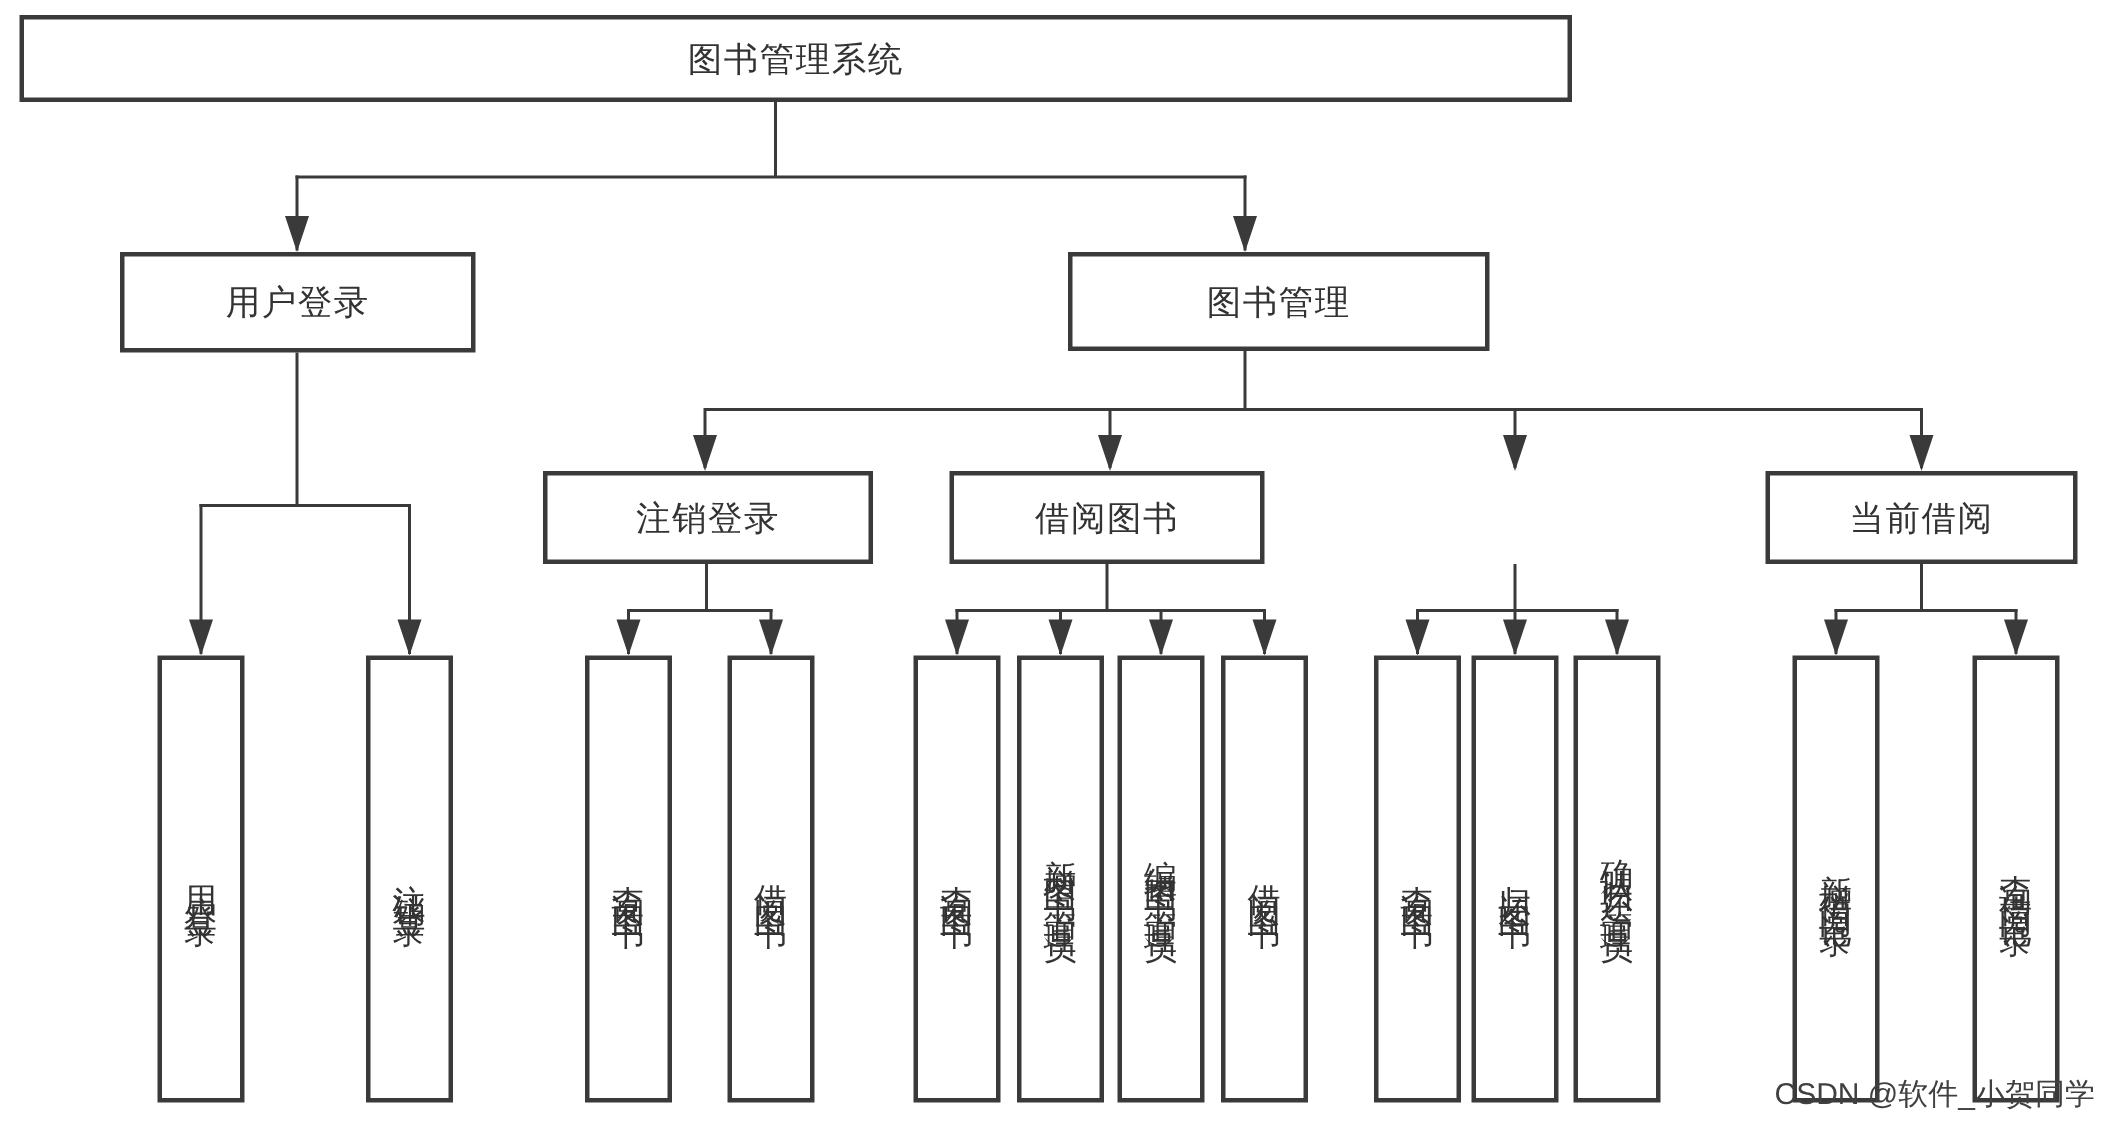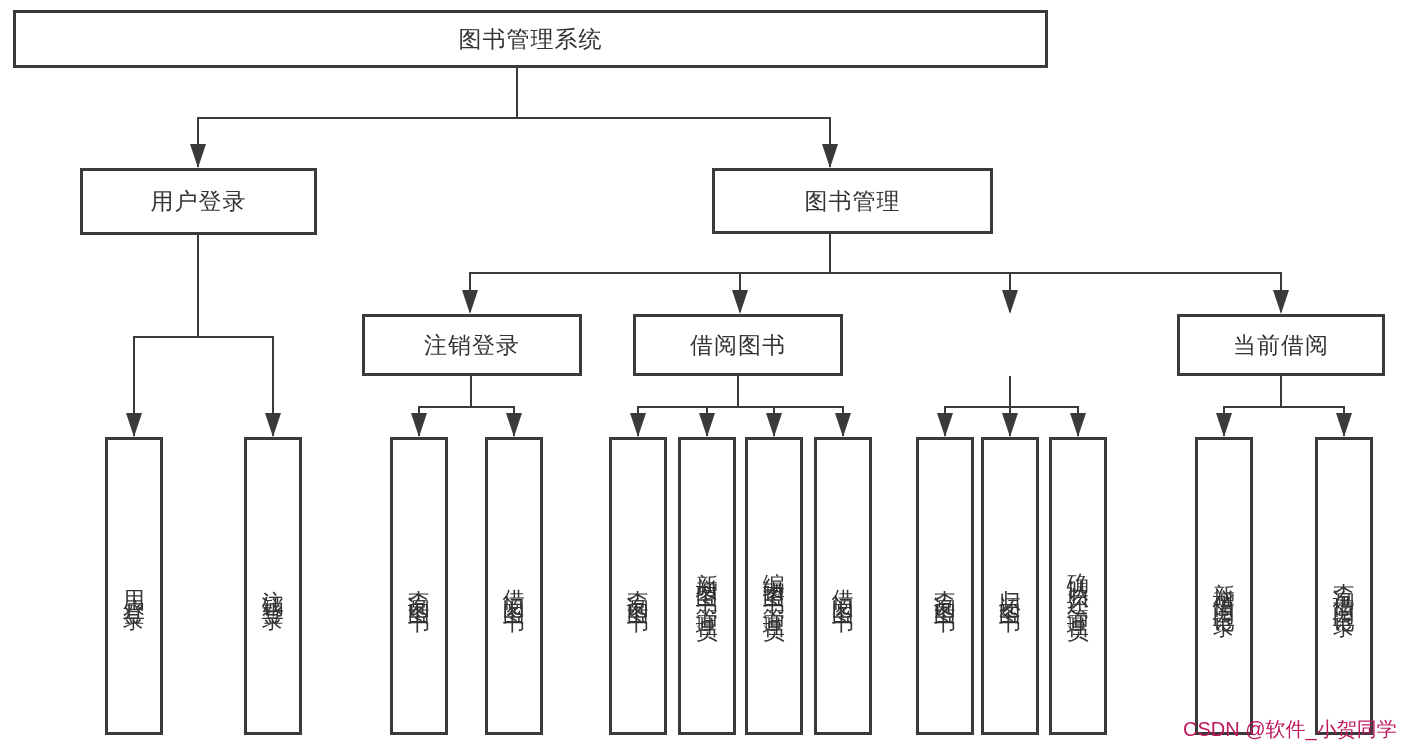--- a/index.html
+++ b/index.html
@@ -18,21 +18,21 @@
     font-size:22px; letter-spacing:7px; line-height:1.15; color:#333333;
   }
   .line { position:absolute; background:#3a3a3a; }
   .arrow {
     position:absolute; width:0; height:0;
     border-left:8px solid transparent; border-right:8px solid transparent;
     border-top:24px solid #3a3a3a;
   }
   .watermark {
     position:absolute; left:1183px; top:716px; font-size:20px;
-    color:#be185d; z-index:5; white-space:nowrap;
+    color:#404040; z-index:5; white-space:nowrap;
   }
 </style>
 </head>
 <body>
 
 <div class="canvas">
 
   <div class="node hlabel" style="left:13px;top:10px;width:1035px;height:58px">
     <span class="lbl">图书管理系统</span>
   </div>

